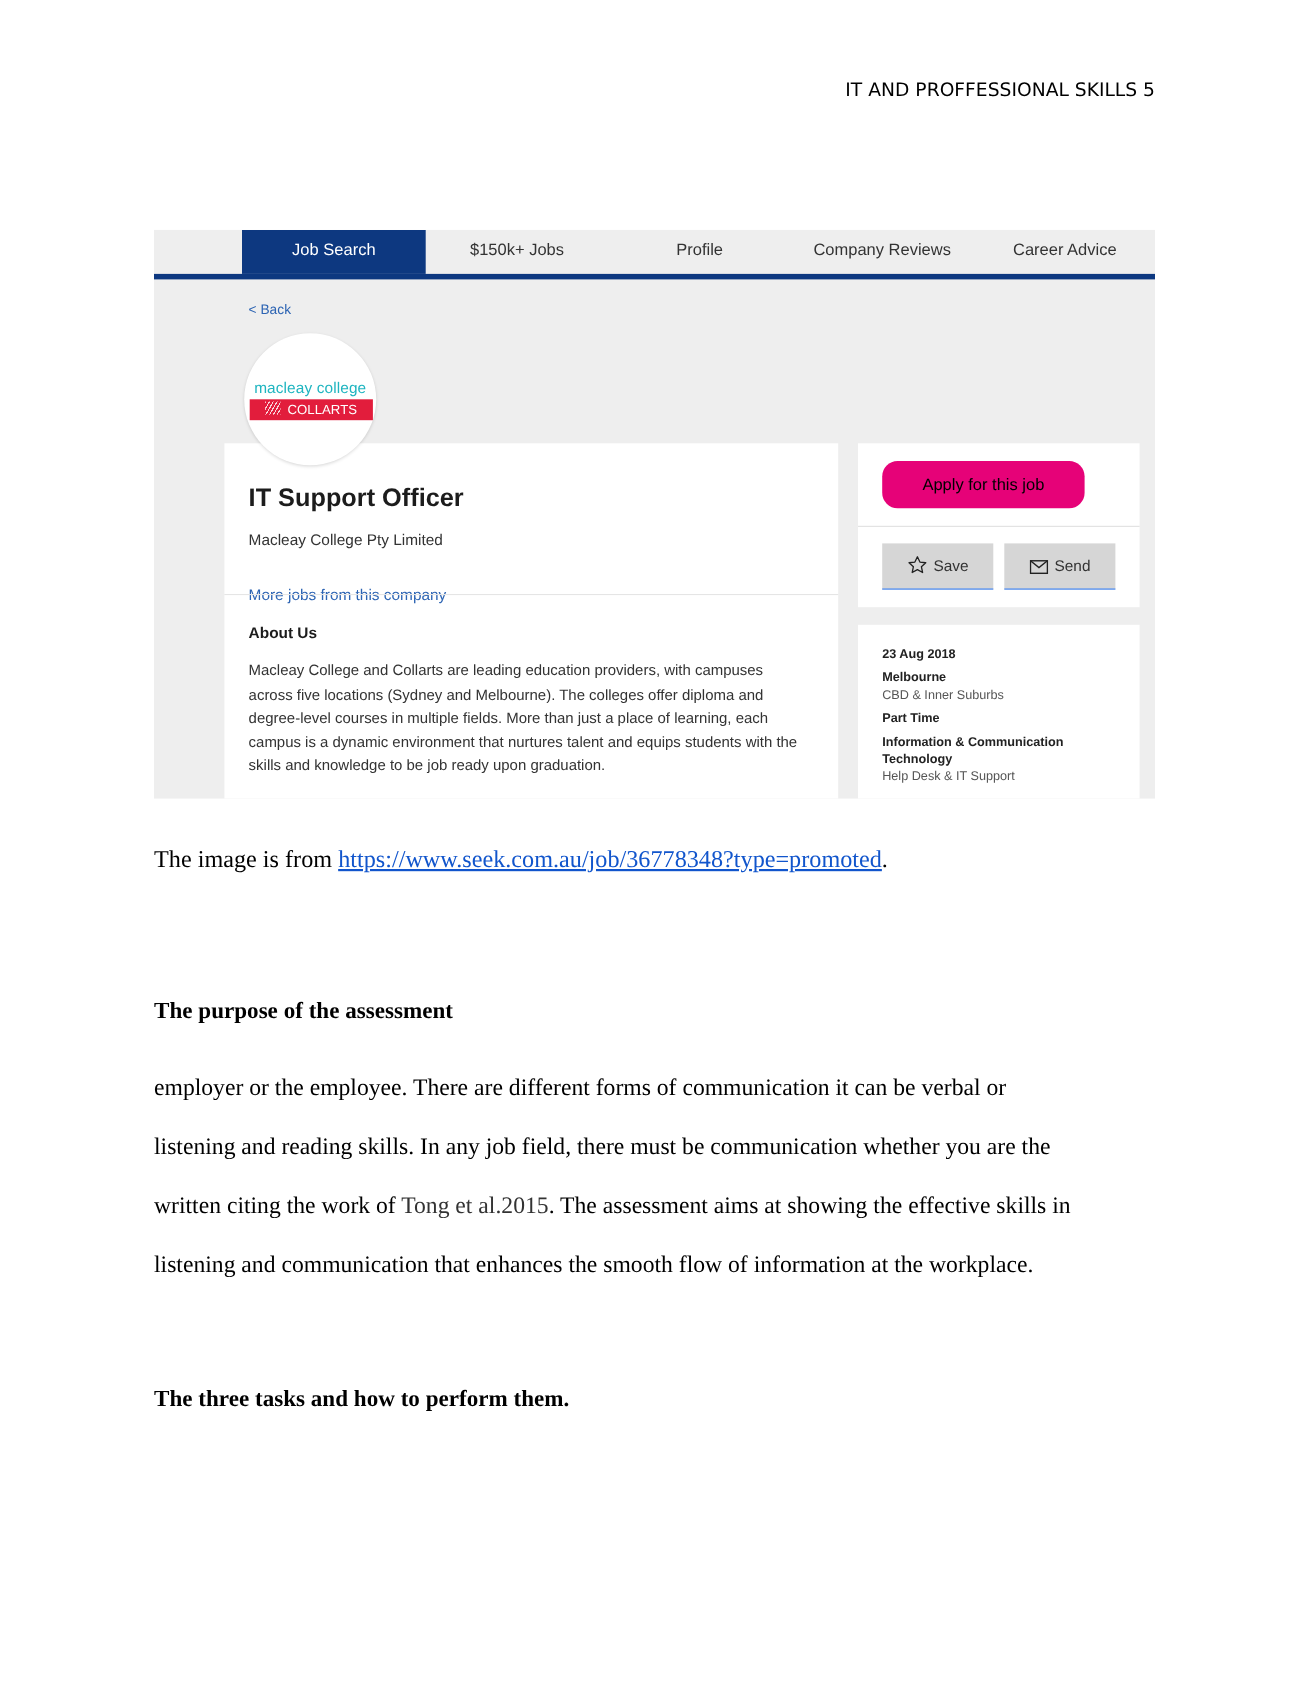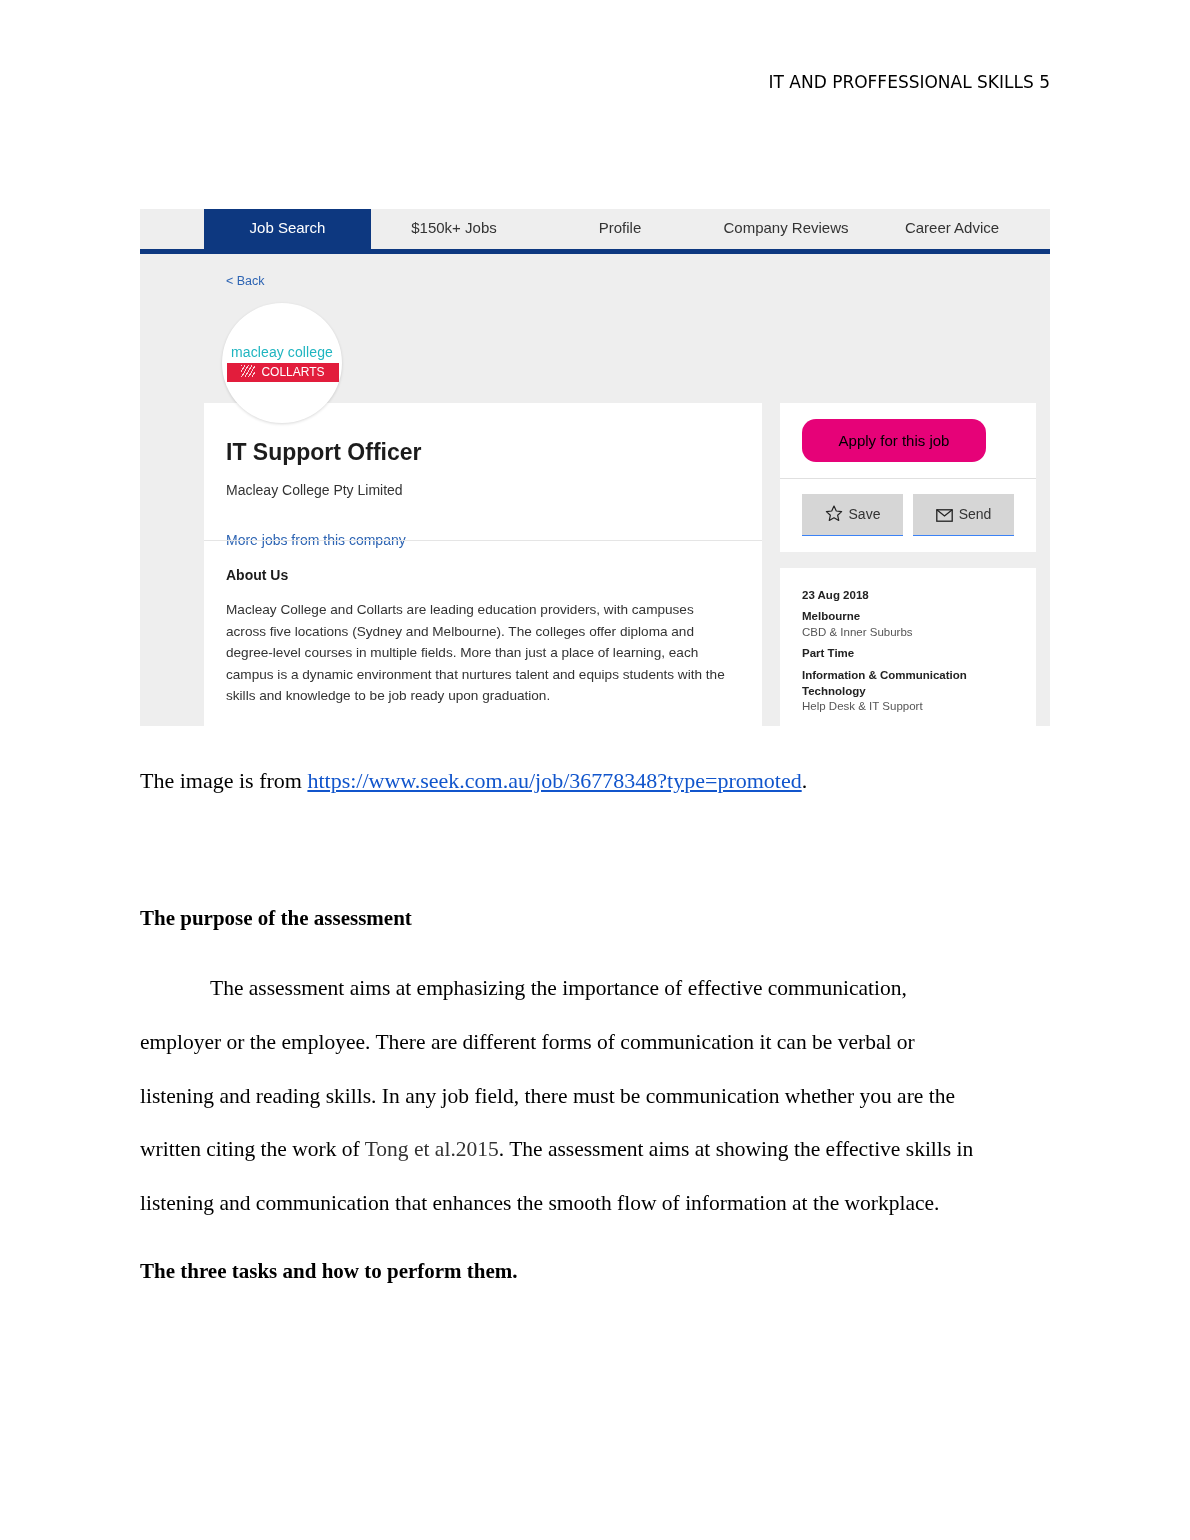--- a/index.html
+++ b/index.html
@@ -1,20 +1,20 @@
 <!DOCTYPE html>
 <html><head>
 <meta charset="utf-8">
 <style>
   html, body { margin: 0; padding: 0; background: #ffffff; }
   body { width: 1190px; height: 1540px; position: relative; overflow: hidden; font-family: "Liberation Serif", serif; color: #000; }
   .running-head { position: absolute; top: 72px; right: 140px; font-family: "DejaVu Sans", sans-serif; font-size: 17px; color: #000; letter-spacing: 0; }
   
   .shot { position: absolute; left: 140px; top: 209px; width: 910px; height: 517px; background: #eeeeee; overflow: hidden; font-family: "Liberation Sans", sans-serif; }
-  .nav { position: absolute; left: 0; top: 0; width: 910px; height: 47px; background: #eeeeee; }
+  .nav { position: absolute; left: 16px; top: 0; width: 910px; height: 47px; background: #eeeeee; }
   .nav-bar { position: absolute; left: 0; top: 40px; width: 910px; height: 5px; background: #0d3880; }
   .nav-item { position: absolute; top: 0; height: 40px; line-height: 38px; text-align: center; font-size: 15px; color: #333; }
   .nav-item.active { background: #0d3880; color: #fff; }
   .back { position: absolute; left: 86px; top: 65px; font-size: 12.5px; color: #2d64b3; }
   .logo { position: absolute; left: 82px; top: 94px; width: 120px; height: 120px; border-radius: 50%; background: #fff; box-shadow: 0 1px 3px rgba(0,0,0,0.15); z-index: 3; }
   .logo-text { position: absolute; left: 0; width: 120px; top: 41px; text-align: center; font-size: 14px; color: #1fb5c0; letter-spacing: 0.1px; }
   .logo-band { position: absolute; left: 5px; top: 60px; width: 112px; height: 19px; background: #e21d3c; color: #fff; font-size: 12px; line-height: 19px; text-align: center; }
   .logo-band .stripes { display: inline-block; width: 14px; height: 12px; margin-right: 6px; vertical-align: -1px; background: repeating-linear-gradient(120deg, rgba(255,255,255,0.8) 0 1px, transparent 1px 3px); }
   .card-main { position: absolute; left: 64px; top: 194px; width: 558px; height: 340px; background: #fff; }
   .job-title { position: absolute; left: 22px; top: 36px; font-size: 23px; font-weight: bold; color: #1c1c1c; }
@@ -96,20 +96,19 @@
     <div class="info-line info-b" style="top:117px;">Technology</div>
     <div class="info-line info-r" style="top:132px;">Help Desk &amp; IT Support</div>
   </div>
 </div>
 
 <div class="src-line"><span>The image is from </span><a>https://www.seek.com.au/job/36778348?type=promoted</a><span>.</span></div>
 
 <div class="h2" style="top:906px;">The purpose of the assessment</div>
 
 <div class="para" style="top:962px;">
-  <div><span class="indent"></span><span>The assessment aims at emphasizing the importance of effective communication,</span></div>
   <div>employer or the employee. There are different forms of communication it can be verbal or</div>
   <div>listening and reading skills. In any job field, there must be communication whether you are the</div>
   <div><span>written citing the work of </span><span class="cite">Tong et al.2015</span><span>. The assessment aims at showing the effective skills in</span></div>
   <div>listening and communication that enhances the smooth flow of information at the workplace.</div>
 </div>
 
 <div class="h2" style="top:1259px;">The three tasks and how to perform them.</div>
 
 </body></html>

